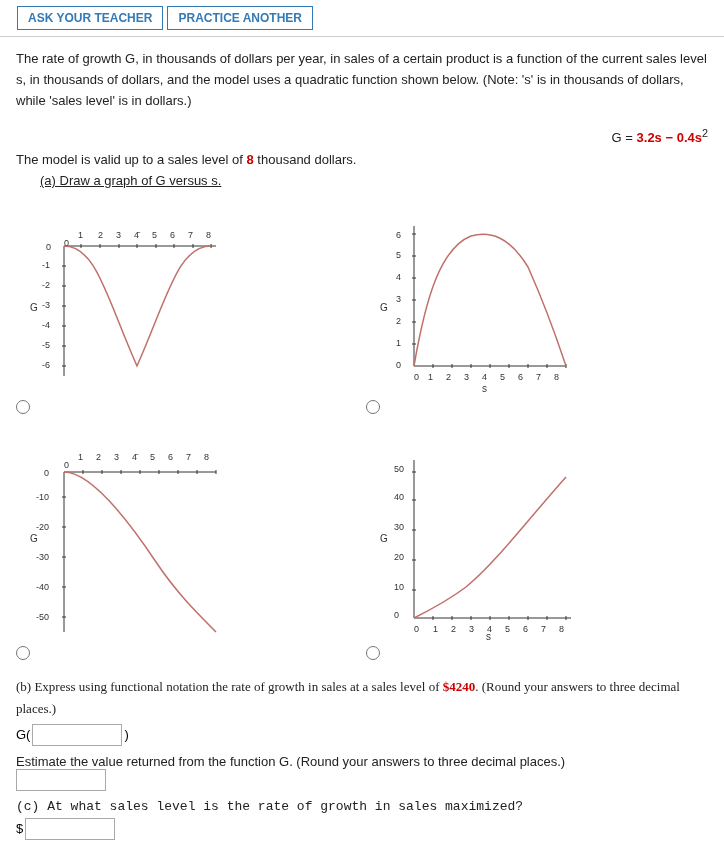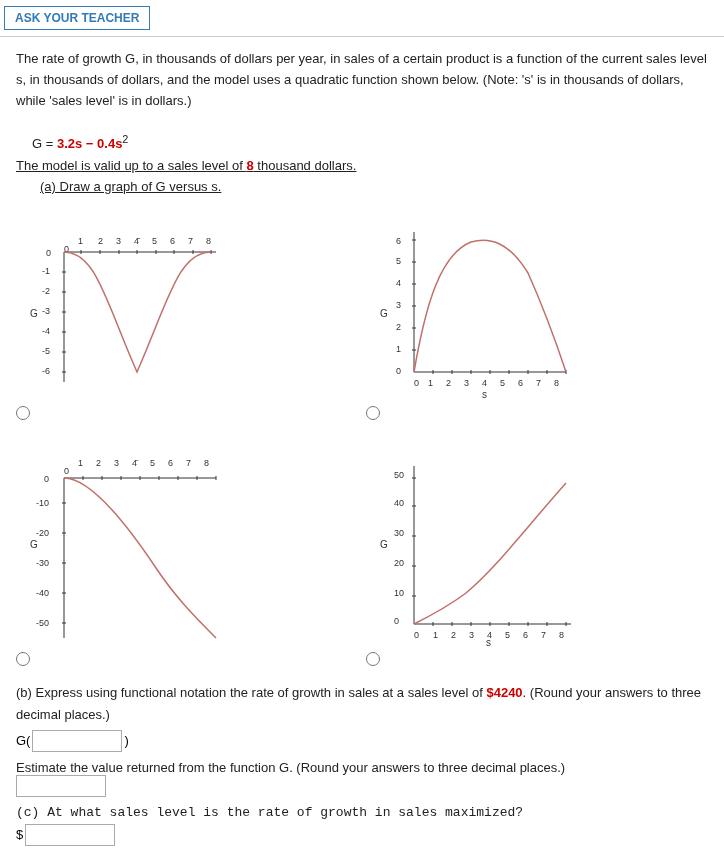--- a/index.html
+++ b/index.html
@@ -12,21 +12,21 @@
     .page-wrapper {
       background: #fff;
       max-width: 724px;
       min-height: 851px;
       margin: 0 auto;
       padding: 0;
     }
     .toolbar {
       display: flex;
       gap: 0;
-      padding: 6px 4px;
+      padding: 6px 17px;
       background: #fff;
       border-bottom: 1px solid #ccc;
     }
     .toolbar-btn {
       border: 1.5px solid #337ab7;
       background: #fff;
       color: #337ab7;
       padding: 4px 10px;
       font-size: 12px;
       font-weight: bold;
@@ -37,29 +37,29 @@
       padding: 12px 16px 16px 16px;
     }
     .problem-text {
       font-size: 13px;
       line-height: 1.6;
       margin-bottom: 8px;
       color: #222;
     }
     .equation {
       font-size: 13px;
-      margin: 22px 0 6px 16px;
-      color: #222;
+      margin: 16px 0 6px 16px;
+      color: #222;
+      text-align: right;
     }
     .equation .red { color: #cc0000; font-weight: bold; }
     .model-note {
       font-size: 13px;
       margin-bottom: 0;
       color: #222;
-      text-decoration: underline;
     }
     .model-note .red { color: #cc0000; font-weight: bold; }
     .part-label {
       font-size: 13px;
       margin: 6px 0 6px 24px;
       color: #222;
       text-decoration: underline;
     }
     .graphs-grid {
       display: grid;
@@ -86,20 +86,21 @@
       cursor: pointer;
     }
     svg.graph-svg {
       display: block;
     }
     .part-b {
       margin-top: 8px;
       font-size: 13px;
       line-height: 1.7;
       color: #222;
+      font-family: Liberation Serif, serif;
     }
     .part-b .red { color: #cc0000; font-weight: bold; }
     .func-input-row {
       display: flex;
       align-items: center;
       gap: 2px;
       margin: 4px 0 8px 0;
       font-size: 13px;
     }
     .func-input-row input {
@@ -143,20 +144,21 @@
       height: 22px;
     }
   </style>
 </head>
 <body>
 
 <div class="page-wrapper">
 
   <div class="toolbar">
     <button class="toolbar-btn">ASK YOUR TEACHER</button>
+    <button class="toolbar-btn">PRACTICE ANOTHER</button>
   </div>
 
   <div class="content">
 
     <p class="problem-text">The rate of growth G, in thousands of dollars per year, in sales of a certain product is a function of the current sales level s, in thousands of dollars, and the model uses a quadratic function shown below. (Note: 's' is in thousands of dollars, while 'sales level' is in dollars.)</p>
 
     <div class="equation">
       <span>G = </span><span class="red">3.2s − 0.4s</span><sup>2</sup>
     </div>
 

